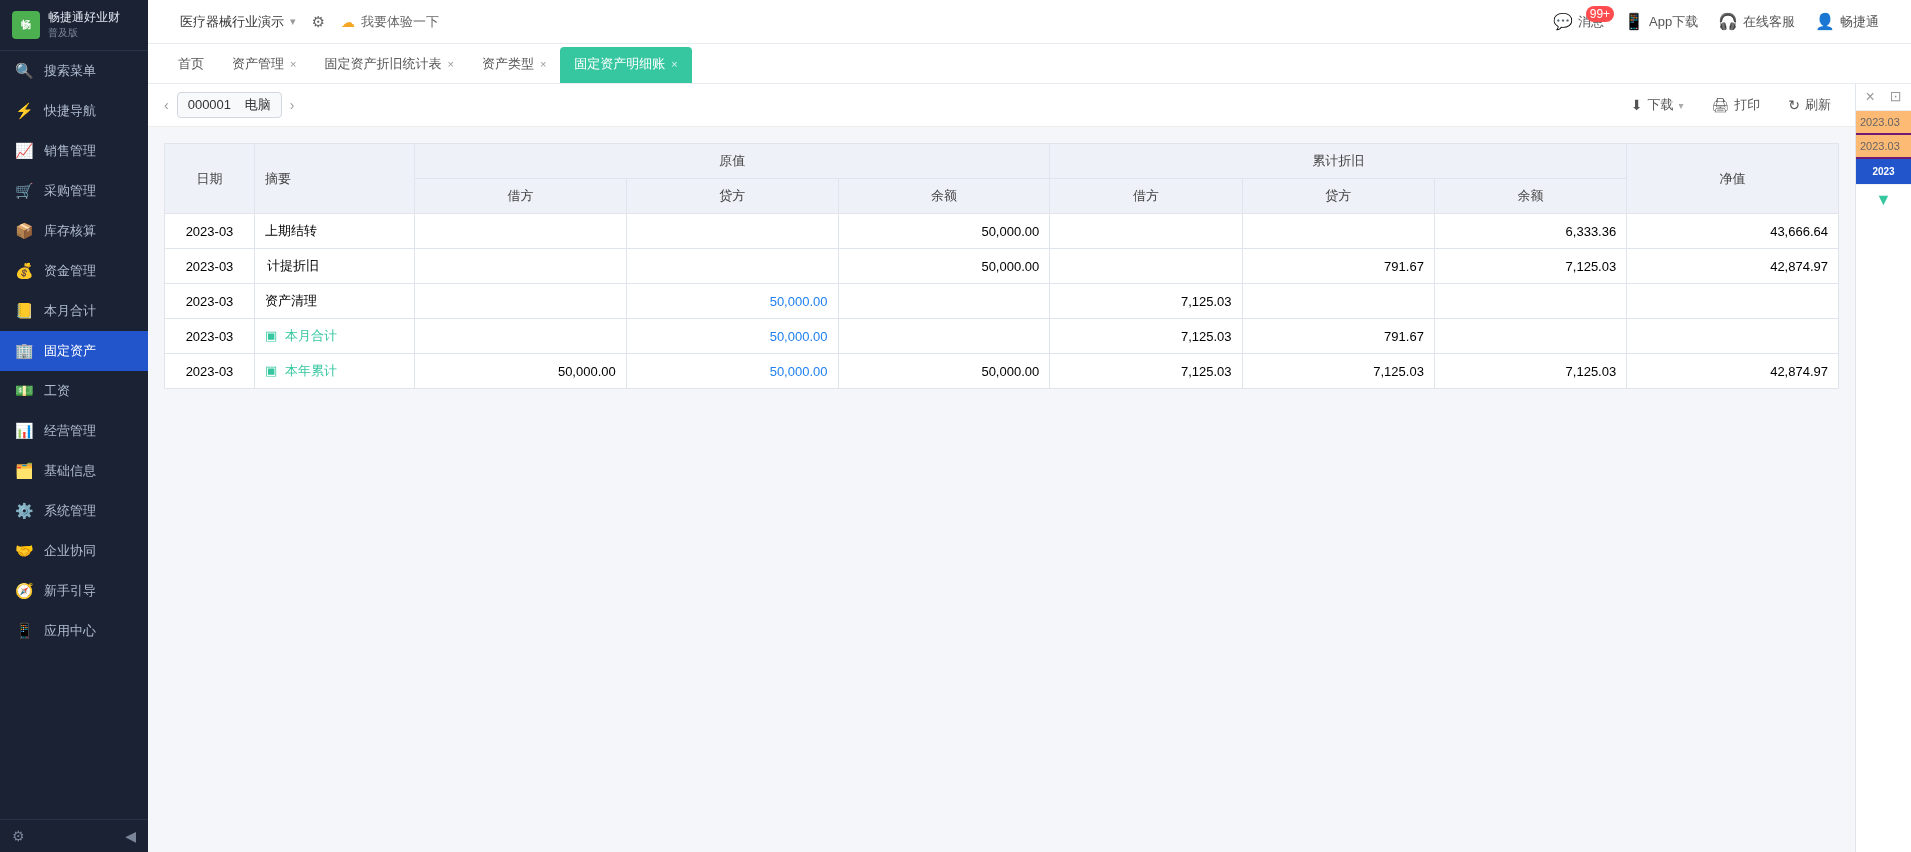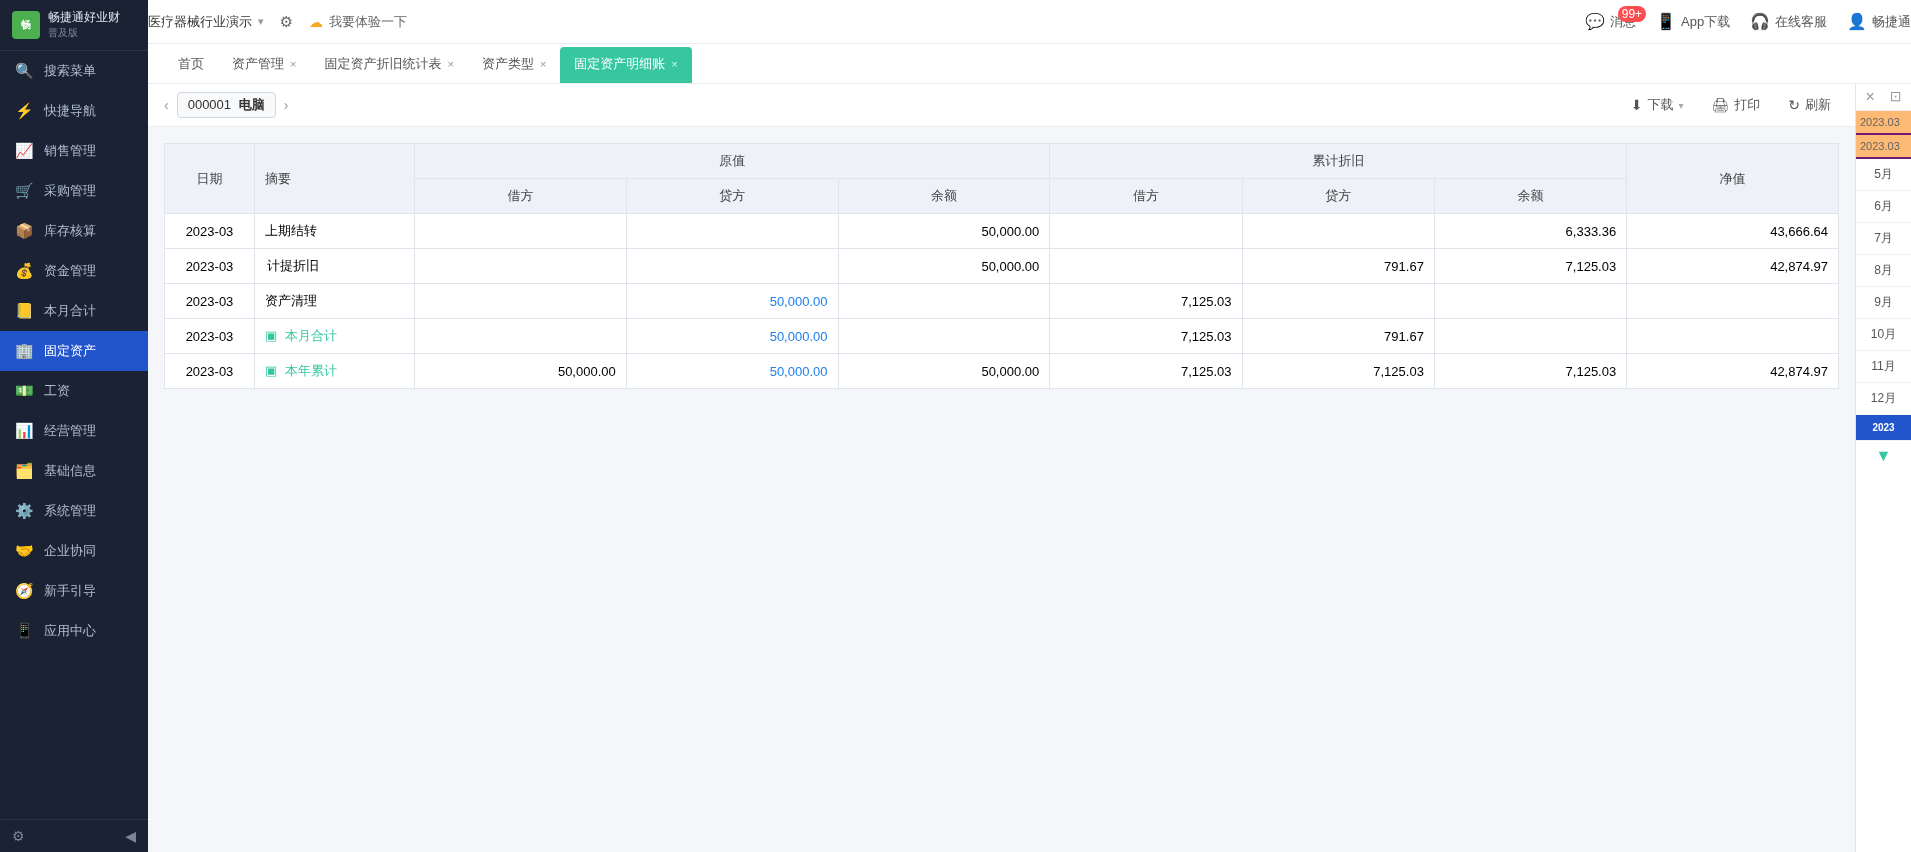--- a/index.html
+++ b/index.html
@@ -54,21 +54,21 @@
     .sidebar-footer-icon { color: #7a8599; font-size: 14px; cursor: pointer; }
 
     
     .main-area { flex: 1; display: flex; flex-direction: column; overflow: hidden; }
 
     
     .topbar {
       background: white;
       height: 44px;
       display: flex; align-items: center;
-      padding: 0 0;
+      padding: 0 32px;
       border-bottom: 1px solid #e8ecf0;
       gap: 12px;
       flex-shrink: 0;
     }
     .topbar-module {
       display: flex; align-items: center; gap: 6px;
       font-size: 13px; color: #333; cursor: pointer;
     }
     .topbar-module-arrow { color: #999; font-size: 11px; }
     .topbar-gear { color: #666; font-size: 15px; cursor: pointer; padding: 4px; }
@@ -325,21 +325,21 @@
     </div>
 
   <div class="content-area">
 
     <div class="page-content">
 
       <div class="nav-row">
         <span class="nav-arrow">‹</span>
         <div class="nav-item-box">
           <span>000001</span>
-          <span style="margin-left:4px;font-weight:bold;">电脑</span>
+          <span style="margin-left:10px;">电脑</span>
         </div>
         <span class="nav-arrow">›</span>
         <div class="nav-row-right">
           <div class="nav-btn">
             <span class="nav-btn-icon">⬇</span>
             <span>下载</span>
             <span style="font-size:10px;color:#aaa;">▾</span>
           </div>
           <div class="nav-btn">
             <span class="nav-btn-icon">🖨</span>
@@ -439,27 +439,17 @@
       </div>
     </div>
 
     <div class="date-panel">
       <div class="date-top-icons">
         <span style="color:#999;font-size:16px;cursor:pointer;">×</span>
         <span style="color:#999;font-size:14px;cursor:pointer;">⊡</span>
       </div>
       <div class="date-section-header">2023.03</div>
       <div class="date-section-header">2023.03</div>
-      <div id="date-months-2022">
-          <div class="date-panel-item">5月</div>
-          <div class="date-panel-item">6月</div>
-          <div class="date-panel-item">7月</div>
-          <div class="date-panel-item">8月</div>
-          <div class="date-panel-item">9月</div>
-          <div class="date-panel-item">10月</div>
-          <div class="date-panel-item">11月</div>
-          <div class="date-panel-item">12月</div>
-        </div>
       <div class="date-panel-item year-marker">2023</div>
       <div class="date-panel-icon">▼</div>
     </div>
   </div>
 </div>
 
 </body></html>

